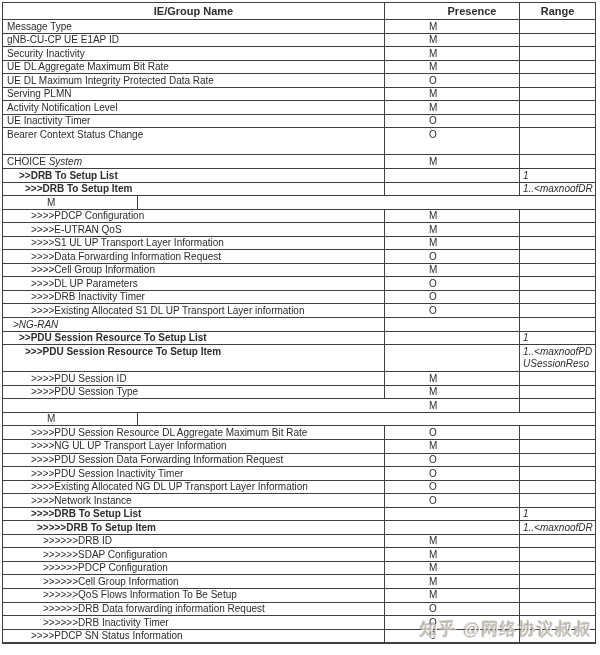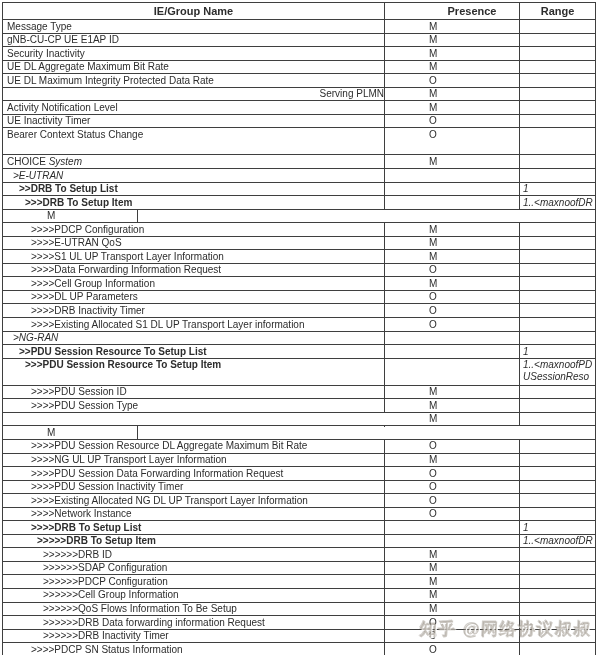--- a/index.html
+++ b/index.html
@@ -65,21 +65,21 @@
         <div class="cell namec c1" style="padding-left: 4px;">UE DL Aggregate Maximum Bit Rate</div>
         <div class="cell presc c2">M</div>
         <div class="cell rangec c3"></div>
       </div>
       <div class="row">
         <div class="cell namec c1" style="padding-left: 4px;">UE DL Maximum Integrity Protected Data Rate</div>
         <div class="cell presc c2">O</div>
         <div class="cell rangec c3"></div>
       </div>
       <div class="row">
-        <div class="cell namec c1" style="padding-left: 4px; text-align: right;">Serving PLMN</div>
+        <div class="cell namec c1" style="padding-left: 4px;">Serving PLMN</div>
         <div class="cell presc c2">M</div>
         <div class="cell rangec c3"></div>
       </div>
       <div class="row">
         <div class="cell namec c1" style="padding-left: 4px;">Activity Notification Level</div>
         <div class="cell presc c2">M</div>
         <div class="cell rangec c3"></div>
       </div>
       <div class="row">
         <div class="cell namec c1" style="padding-left: 4px;">UE Inactivity Timer</div>
@@ -87,25 +87,20 @@
         <div class="cell rangec c3"></div>
       </div>
       <div class="row tall">
         <div class="cell namec c1" style="padding-left: 4px;">Bearer Context Status Change</div>
         <div class="cell presc c2">O</div>
         <div class="cell rangec c3"></div>
       </div>
       <div class="row">
         <div class="cell namec c1" style="padding-left: 4px;">CHOICE <span class="ital">System</span></div>
         <div class="cell presc c2">M</div>
-        <div class="cell rangec c3"></div>
-      </div>
-      <div class="row">
-        <div class="cell namec c1 ital" style="padding-left: 10px;">&gt;E-UTRAN</div>
-        <div class="cell presc c2"></div>
         <div class="cell rangec c3"></div>
       </div>
       <div class="row">
         <div class="cell namec c1 bold" style="padding-left: 16px;">&gt;&gt;DRB To Setup List</div>
         <div class="cell presc c2"></div>
         <div class="cell rangec c3">1</div>
       </div>
       <div class="row">
         <div class="cell namec c1 bold" style="padding-left: 22px;">&gt;&gt;&gt;DRB To Setup Item</div>
         <div class="cell presc c2"></div>

